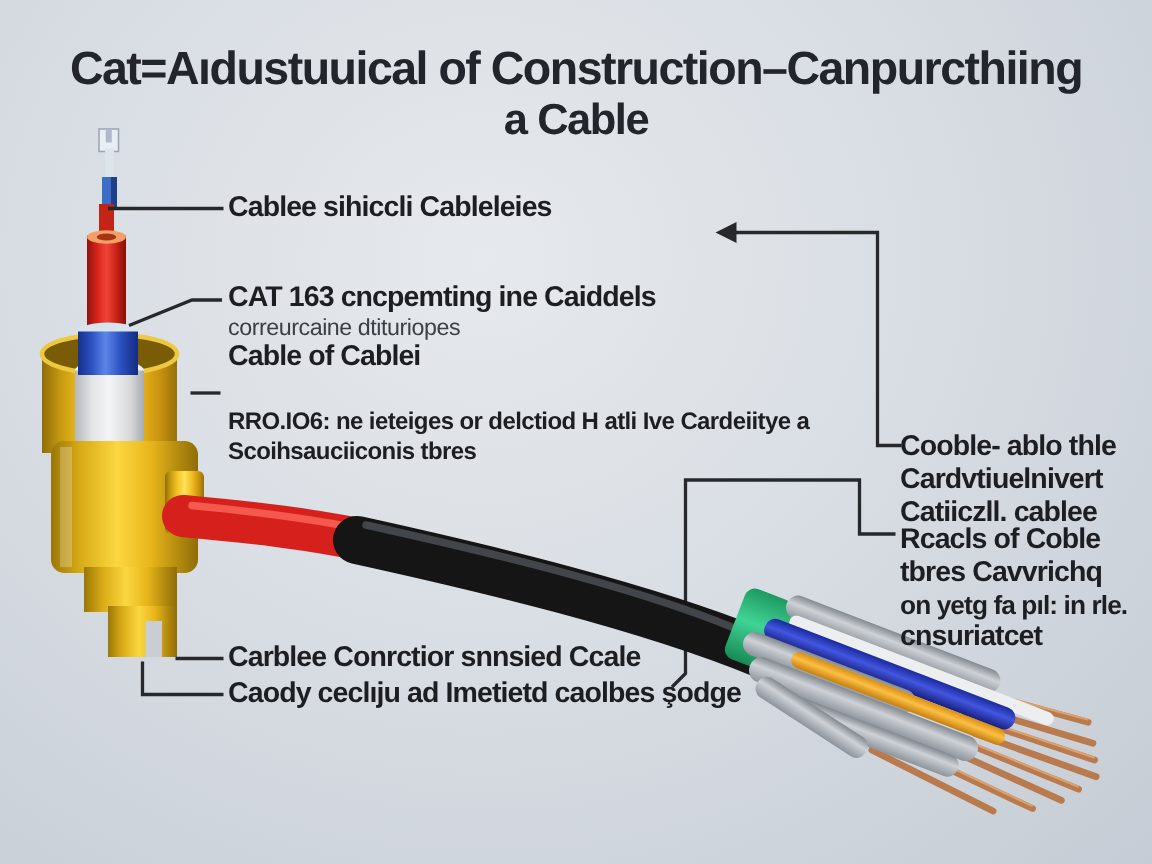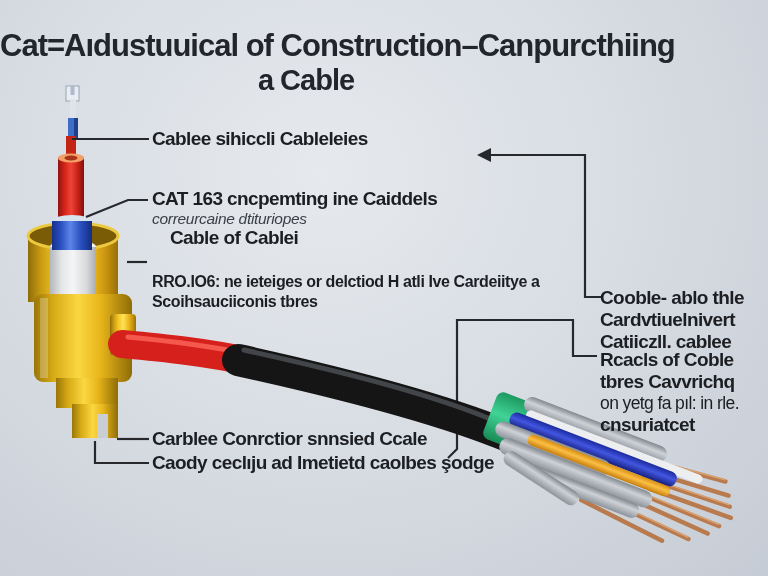--- a/index.html
+++ b/index.html
@@ -4,32 +4,32 @@
 <style>
   html,body{margin:0;padding:0;}
   body{
     width:768px;height:576px;overflow:hidden;position:relative;
     font-family:"Liberation Sans",sans-serif;
     background:radial-gradient(ellipse at 42% 30%, #e6e9ed 0%, #d9dee4 45%, #c6ccd5 100%);
   }
   #stage{position:absolute;inset:0;width:768px;height:576px;}
   svg{position:absolute;left:0;top:0;}
   .title{
-    position:absolute;left:0;width:612px;text-align:center;
+    position:absolute;left:0;width:768px;text-align:center;
     font-weight:700;color:#22252b;letter-spacing:-1px;white-space:nowrap;
   }
   .title-1{top:28px;font-size:31px;}
   .title-2{top:64px;font-size:29px;}
   .lbl{
     position:absolute;font-weight:700;color:#1c1e22;
     letter-spacing:-0.6px;white-space:nowrap;font-size:19px;
   }
-  .lbl-sub{font-weight:400;color:#3c4046;font-size:15.5px;letter-spacing:-0.3px;font-style:italic;}
+  .lbl-sub{font-weight:400;color:#3c4046;font-size:15.5px;letter-spacing:-0.3px;}
   .lbl-mid{font-weight:600;font-size:16px;letter-spacing:-0.4px;}
-  .lbl-light{font-weight:400;font-size:17.5px;}
+  .lbl-light{font-weight:700;font-size:17.5px;}
 </style>
 </head>
 <body>
 
 <div id="stage">
 
   <svg width="768" height="576" viewBox="0 0 768 576">
     <defs>
       <linearGradient id="gy" x1="0" y1="0" x2="1" y2="0">
         <stop offset="0" stop-color="#8f6d08"></stop>
@@ -184,21 +184,21 @@
     <polygon points="477,155 491,148 491,162" fill="#26282c"></polygon>
   </svg>
 
   <div class="title title-1">Cat=Aıdustuuical of Construction–Canpurcthiing</div>
   <div class="title title-2">a  Cable</div>
 
   <div class="lbl" style="left:152px;top:128px;">Cablee sihiccli Cableleies</div>
 
   <div class="lbl" style="left:152px;top:188px;">CAT 163 cncpemting ine Caiddels</div>
   <div class="lbl lbl-sub" style="left:152px;top:210px;">correurcaine dtituriopes</div>
-  <div class="lbl" style="left:170px;top:227px;">Cable of Cablei</div>
+  <div class="lbl" style="left:152px;top:227px;">Cable of Cablei</div>
 
   <div class="lbl lbl-mid" style="left:152px;top:273px;">RRO.IO6: ne ieteiges or delctiod H atli Ive Cardeiitye a</div>
   <div class="lbl lbl-mid" style="left:152px;top:293px;">Scoihsauciiconis tbres</div>
 
   <div class="lbl" style="left:600px;top:287px;">Cooble- ablo thle</div>
   <div class="lbl" style="left:600px;top:309px;">Cardvtiuelnivert</div>
   <div class="lbl" style="left:600px;top:331px;">Catiiczll. cablee</div>
 
   <div class="lbl" style="left:600px;top:349px;">Rcacls of Coble</div>
   <div class="lbl" style="left:600px;top:371px;">tbres Cavvrichq</div>

